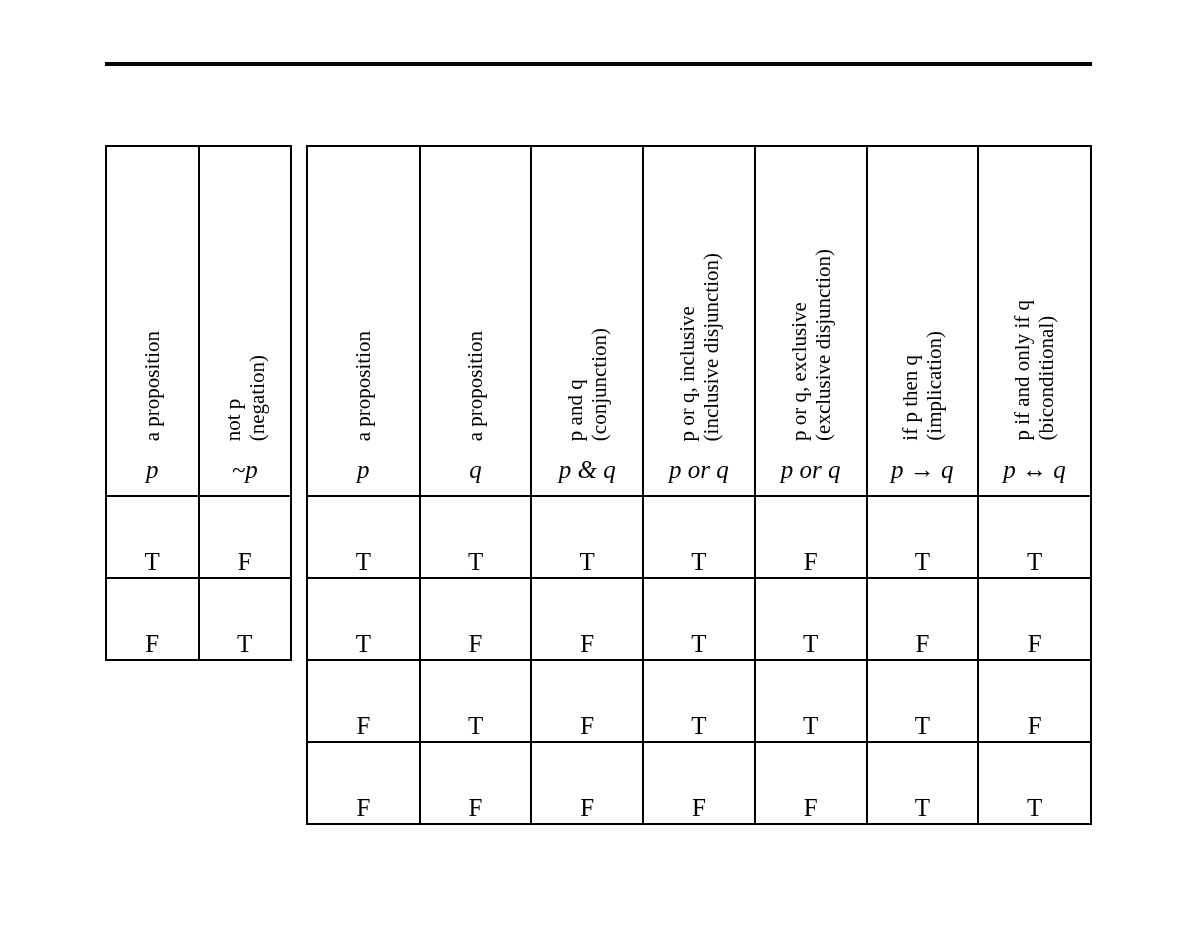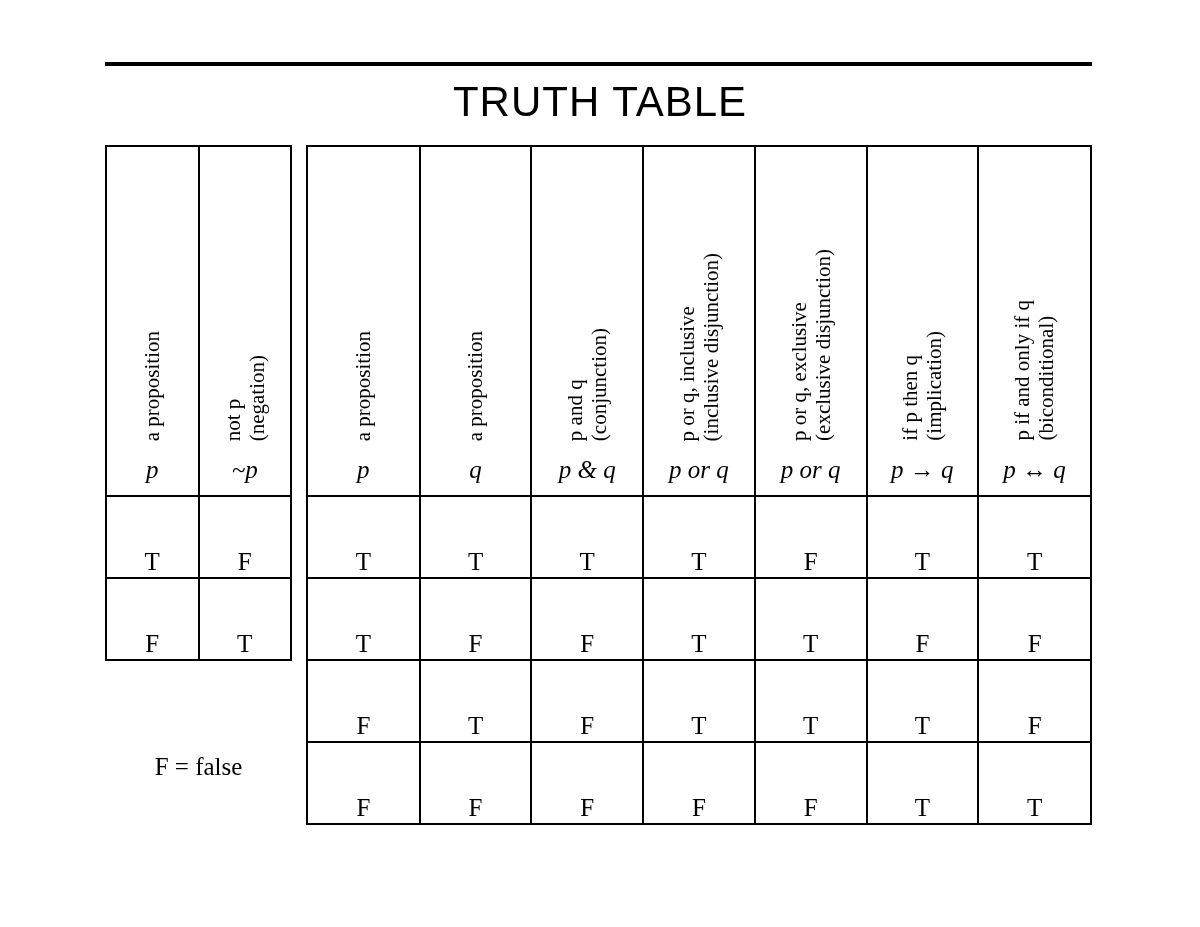--- a/index.html
+++ b/index.html
@@ -123,21 +123,20 @@
   .legend.l1 { top: 675px; }
   .legend.l2 { top: 753px; }
 </style>
 </head>
 <body>
 
 <div class="page">
 
   <div class="top-rule"></div>
 
-  <div class="title">TRUTH TABLE</div>
 
   <div class="left-block">
     <table class="tt">
       <tbody>
           <tr>
         <td class="head-cell">
           <div class="vert-wrap">
                 <div class="vert">a proposition</div>
               </div>
           <div class="sym ital">p</div>
@@ -155,21 +154,20 @@
         <td class="val-cell">F</td>
       </tr>
       <tr>
         <td class="val-cell">F</td>
         <td class="val-cell">T</td>
       </tr>
     </tbody>
       </table>
   </div>
 
-  <div class="legend l2">F = false</div>
 
   <div class="right-block">
     <table class="tt">
       <tbody>
           <tr>
         <td class="head-cell">
           <div class="vert-wrap">
                 <div class="vert">a proposition</div>
               </div>
           <div class="sym ital">p</div>

